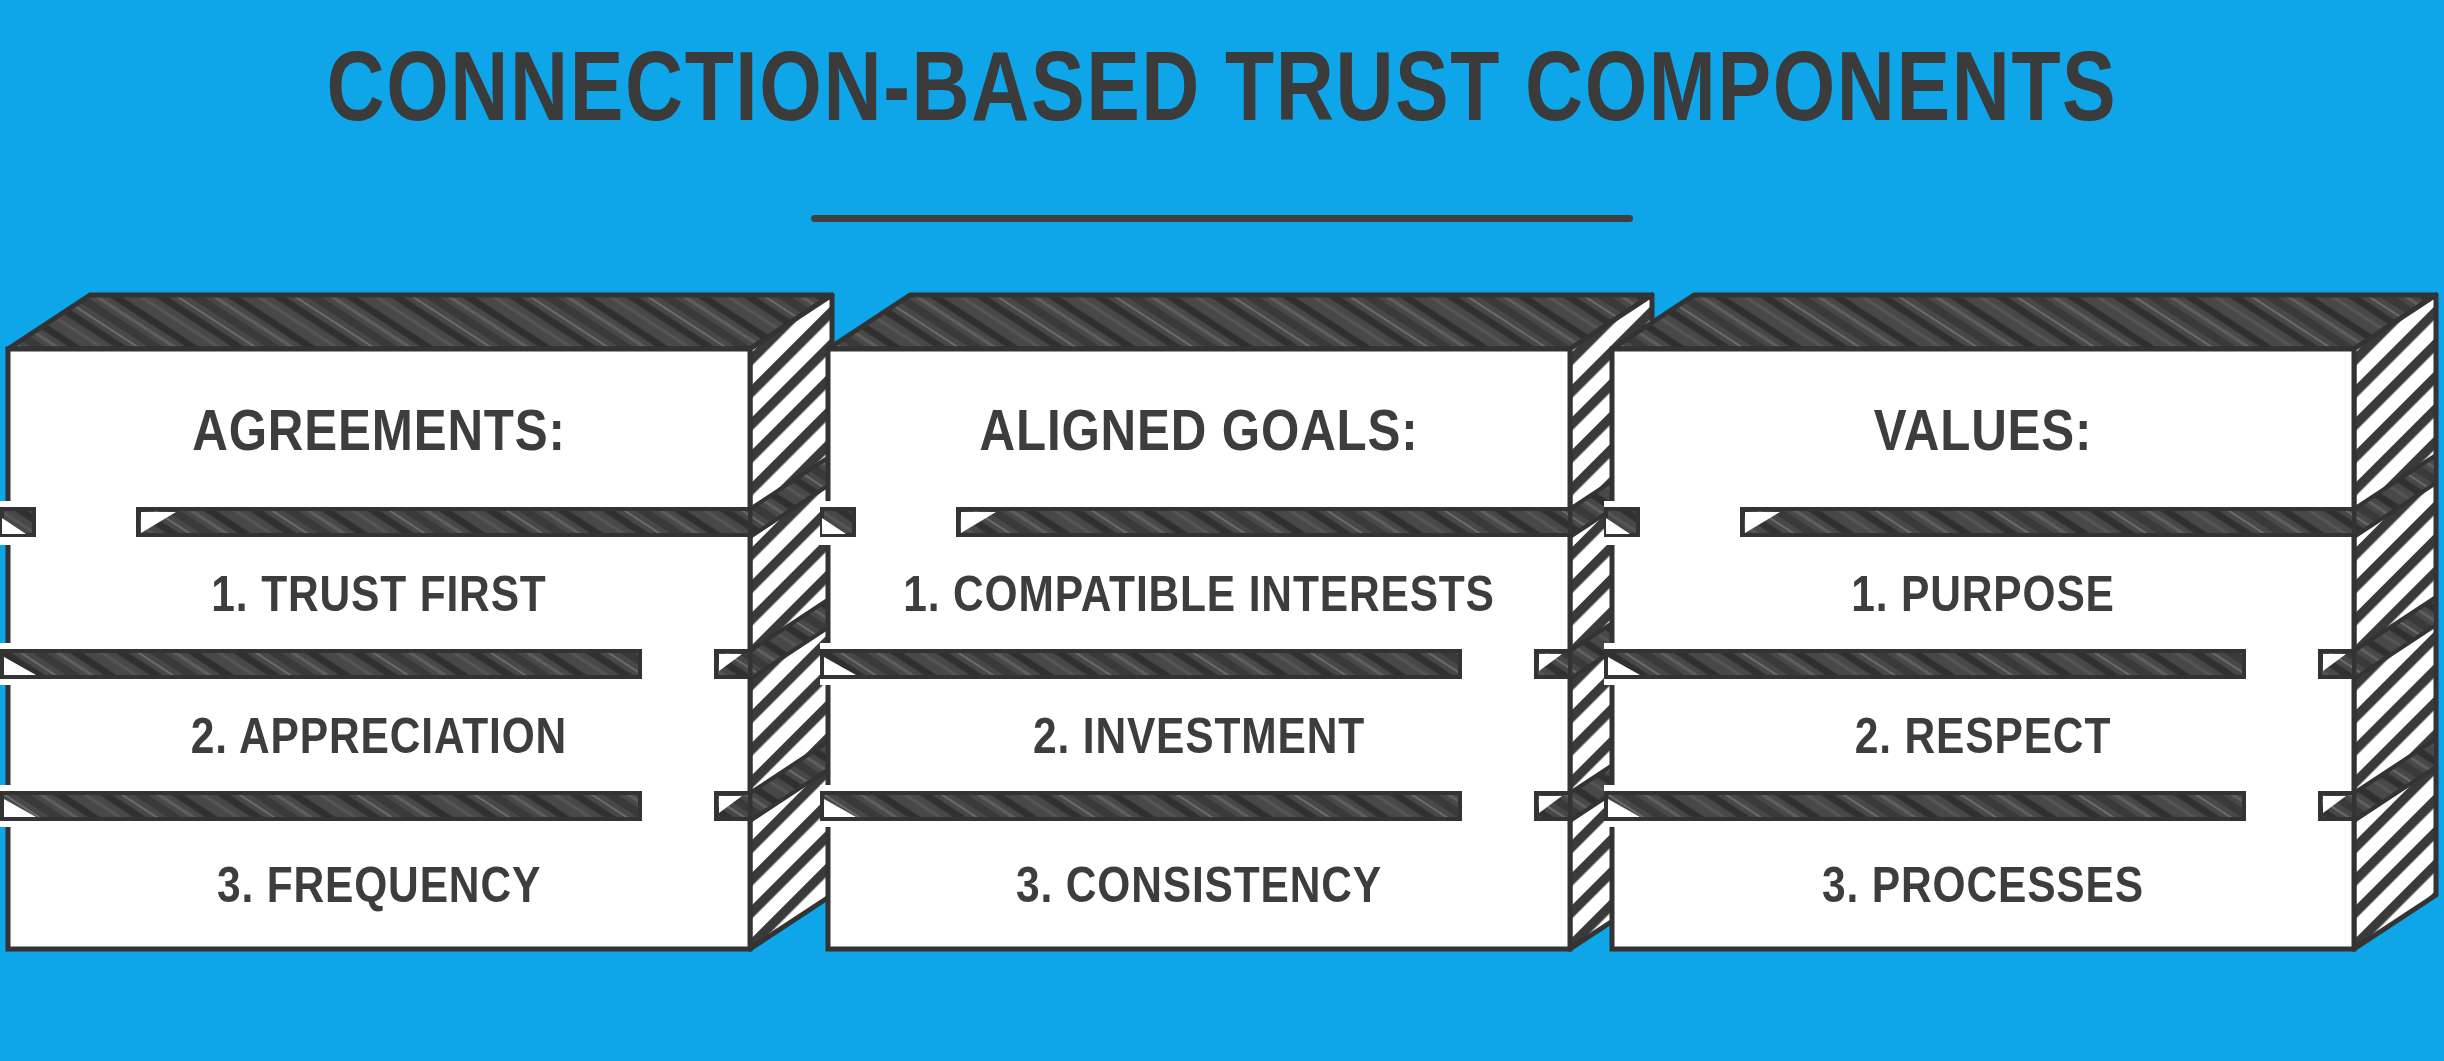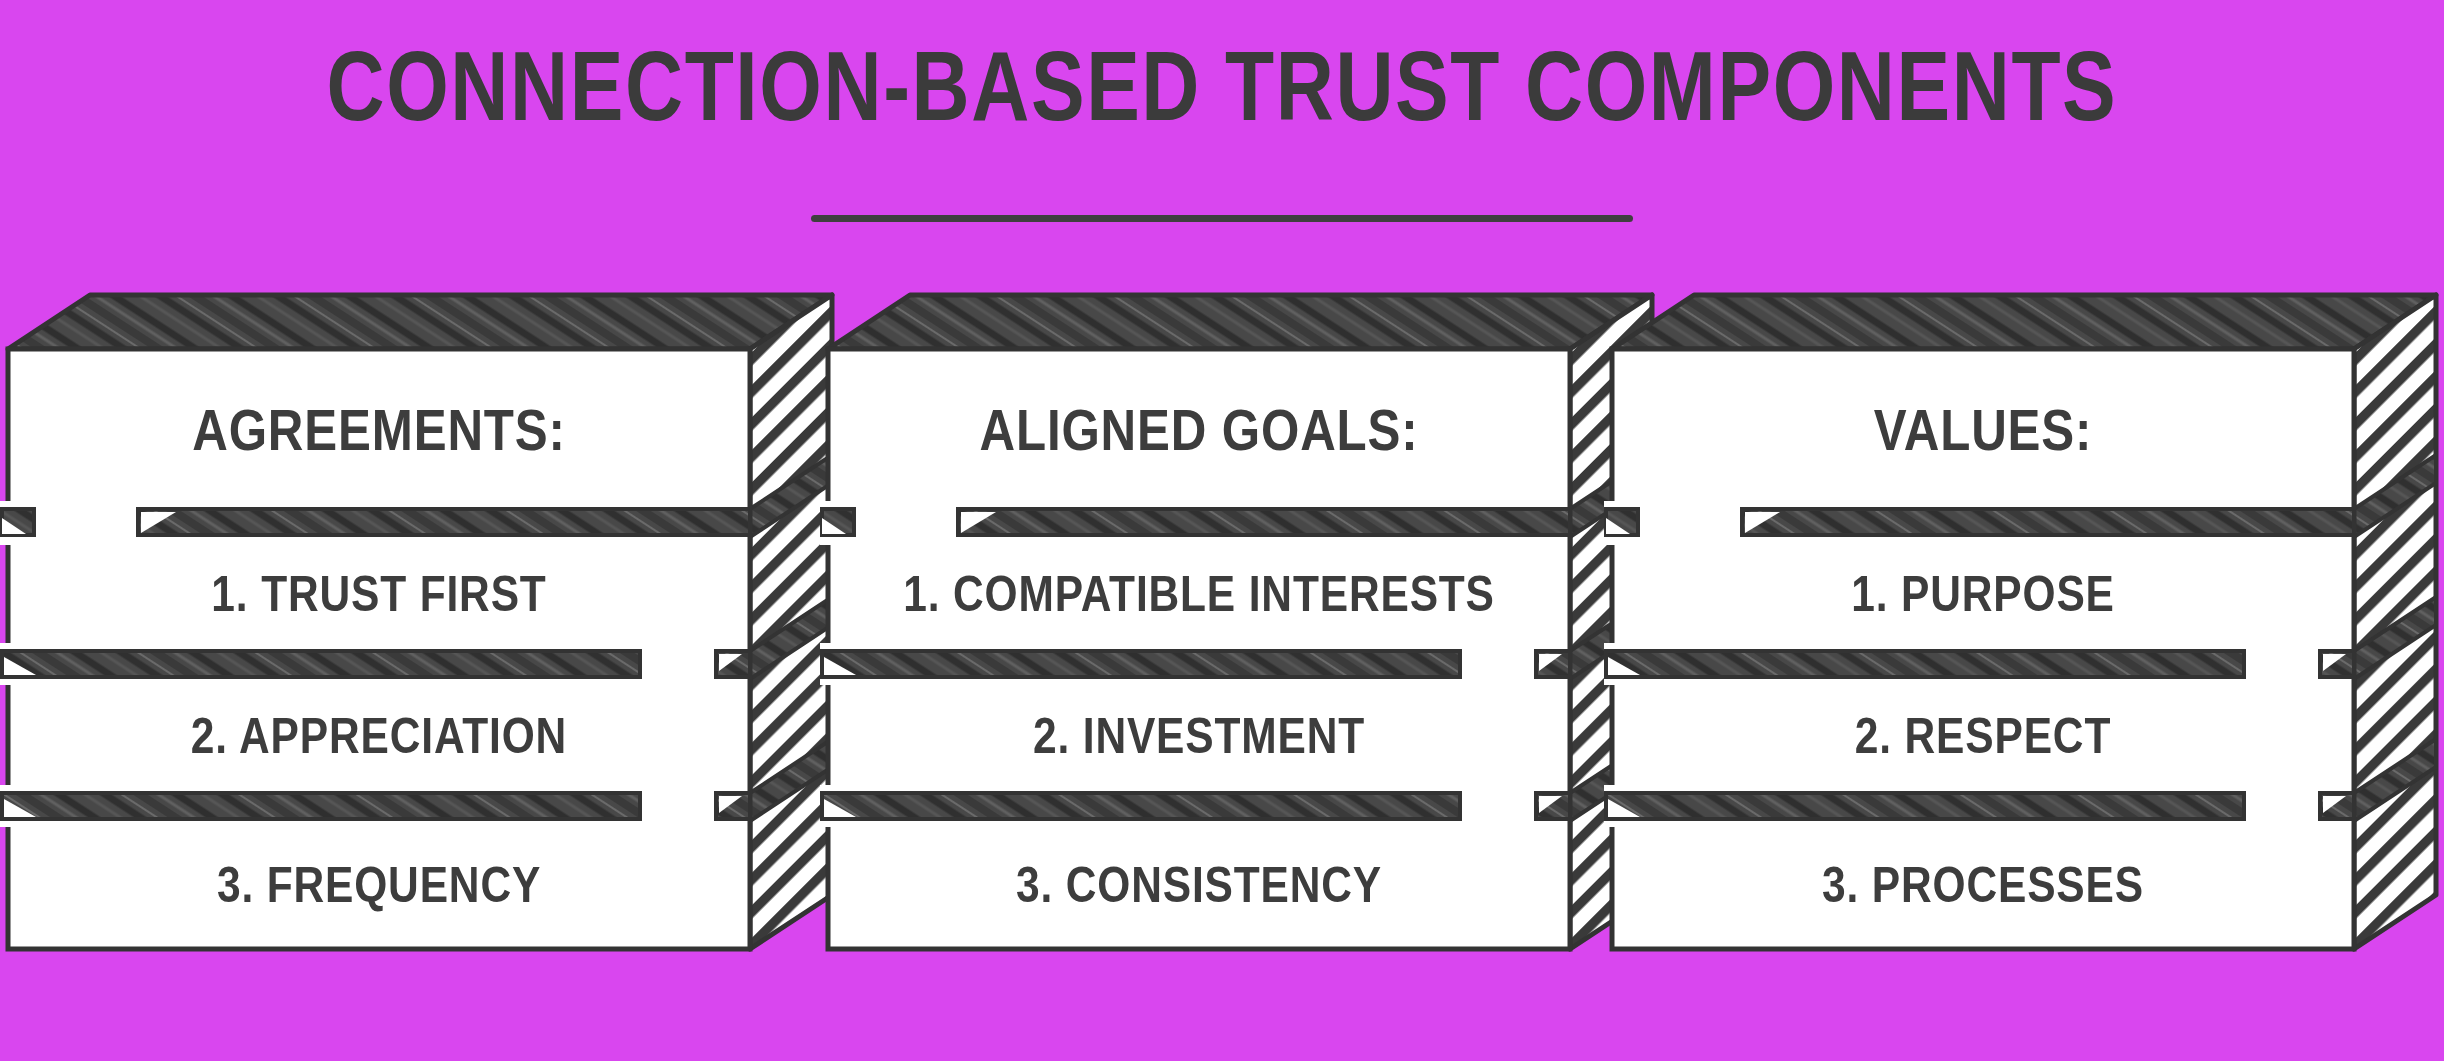--- a/index.html
+++ b/index.html
@@ -1,20 +1,20 @@
 <!DOCTYPE html>
 <html><head>
 <meta charset="utf-8">
 <style>
   html,body{margin:0;padding:0;background:#ffffff;}
   #canvas{
     position:relative;
     width:2444px;height:1061px;
     overflow:hidden;
-    background:#d946ef;
+    background:#0ea5e9;
     font-family:"Liberation Sans", sans-serif;
   }
   .title-wrap{
     position:absolute;left:0;top:30px;width:2444px;
     text-align:center;
   }
   .page-title{
     display:inline-block;
     margin:0;
     font-weight:bold;

